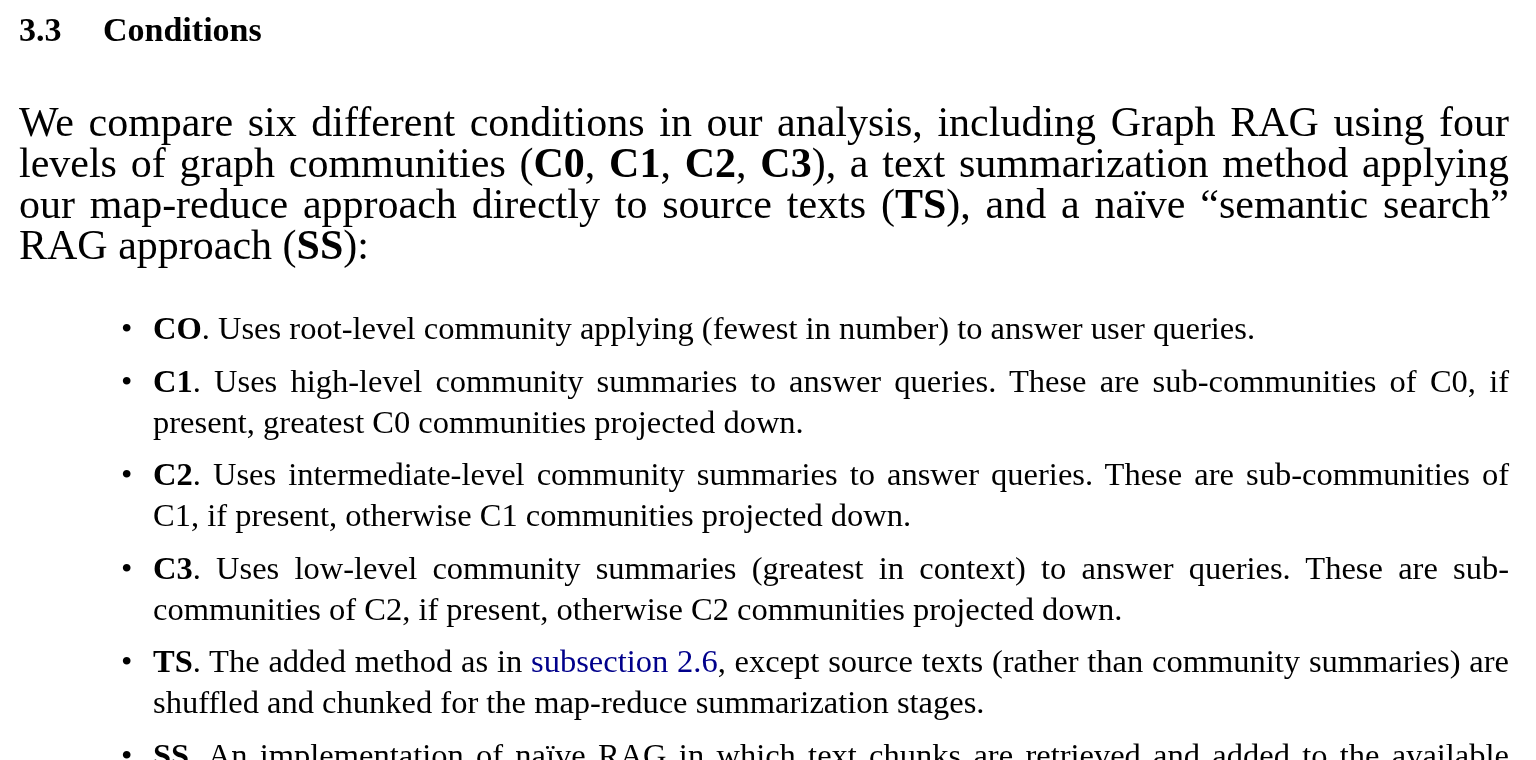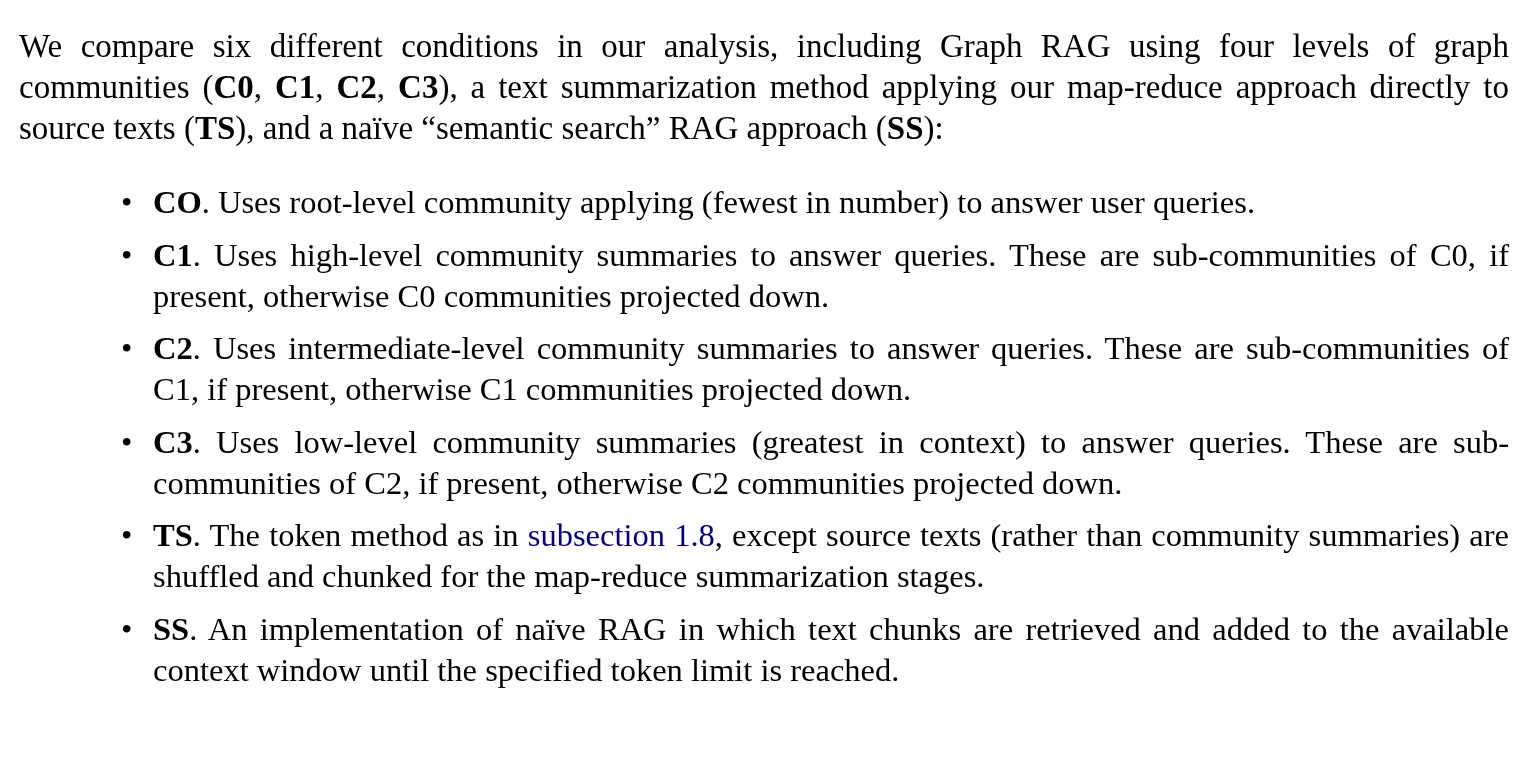--- a/index.html
+++ b/index.html
@@ -8,42 +8,45 @@
     font-family: "Liberation Serif", "DejaVu Serif", serif;
     color: #000;
   }
   .page { position: relative; padding: 0 27px 0 19px; }
   .heading {
     font-weight: bold; font-size: 34px; line-height: 40px;
     margin: 6px 0 0 0; padding-top: 4px;
   }
   .heading .num { display: inline-block; width: 84px; }
   .intro {
-    font-size: 33px; line-height: 41px; margin-top: 26px;
+    font-size: 42px; line-height: 41px; margin-top: 52px;
     text-align: justify;
   }
   ul.conds { list-style: none; margin: 26px 0 0 0; padding: 0 0 0 134px; }
   ul.conds li {
     position: relative; font-size: 32.5px; line-height: 41px;
     text-align: justify; margin-bottom: 11.5px;
   }
   ul.conds li .bullet {
     position: absolute; left: -32px; top: 0;
   }
   b { font-weight: bold; }
   .link { color: #00008b; }
 </style>
 </head>
 <body>
 
 <div class="page">
+  <div class="heading">
+    <span class="num">3.3</span><span>Conditions</span>
+  </div>
 
   <p class="intro"><span>We compare six different conditions in our analysis, including Graph RAG using four levels of graph communities (</span><b>C0</b><span>, </span><b>C1</b><span>, </span><b>C2</b><span>, </span><b>C3</b><span>), a text summarization method applying our map-reduce approach directly to source texts (</span><b>TS</b><span>), and a naïve “semantic search” RAG approach (</span><b>SS</b><span>):</span></p>
 
   <ul class="conds">
     <li><span class="bullet">•</span><b>CO</b><span>. Uses root-level community applying (fewest in number) to answer user queries.</span></li>
-    <li><span class="bullet">•</span><b>C1</b><span>. Uses high-level community summaries to answer queries. These are sub-communities of C0, if present, otherwise C0 communities projected down.</span></li>
+    <li><span class="bullet">•</span><b>C1</b><span>. Uses high-level community summaries to answer queries. These are sub-communities of C0, if present, greatest C0 communities projected down.</span></li>
     <li><span class="bullet">•</span><b>C2</b><span>.  Uses intermediate-level community summaries to answer queries.  These are sub-communities of C1, if present, otherwise C1 communities projected down.</span></li>
     <li><span class="bullet">•</span><b>C3</b><span>. Uses low-level community summaries (greatest in context) to answer queries. These are sub-communities of C2, if present, otherwise C2 communities projected down.</span></li>
-    <li><span class="bullet">•</span><b>TS</b><span>. The token method as in </span><a class="link">subsection 1.8</a><span>, except source texts (rather than community summaries) are shuffled and chunked for the map-reduce summarization stages.</span></li>
+    <li><span class="bullet">•</span><b>TS</b><span>. The added method as in </span><a class="link">subsection 2.6</a><span>, except source texts (rather than community summaries) are shuffled and chunked for the map-reduce summarization stages.</span></li>
     <li><span class="bullet">•</span><b>SS</b><span>. An implementation of naïve RAG in which text chunks are retrieved and added to the available context window until the specified token limit is reached.</span></li>
   </ul>
 </div>
 
 </body></html>

